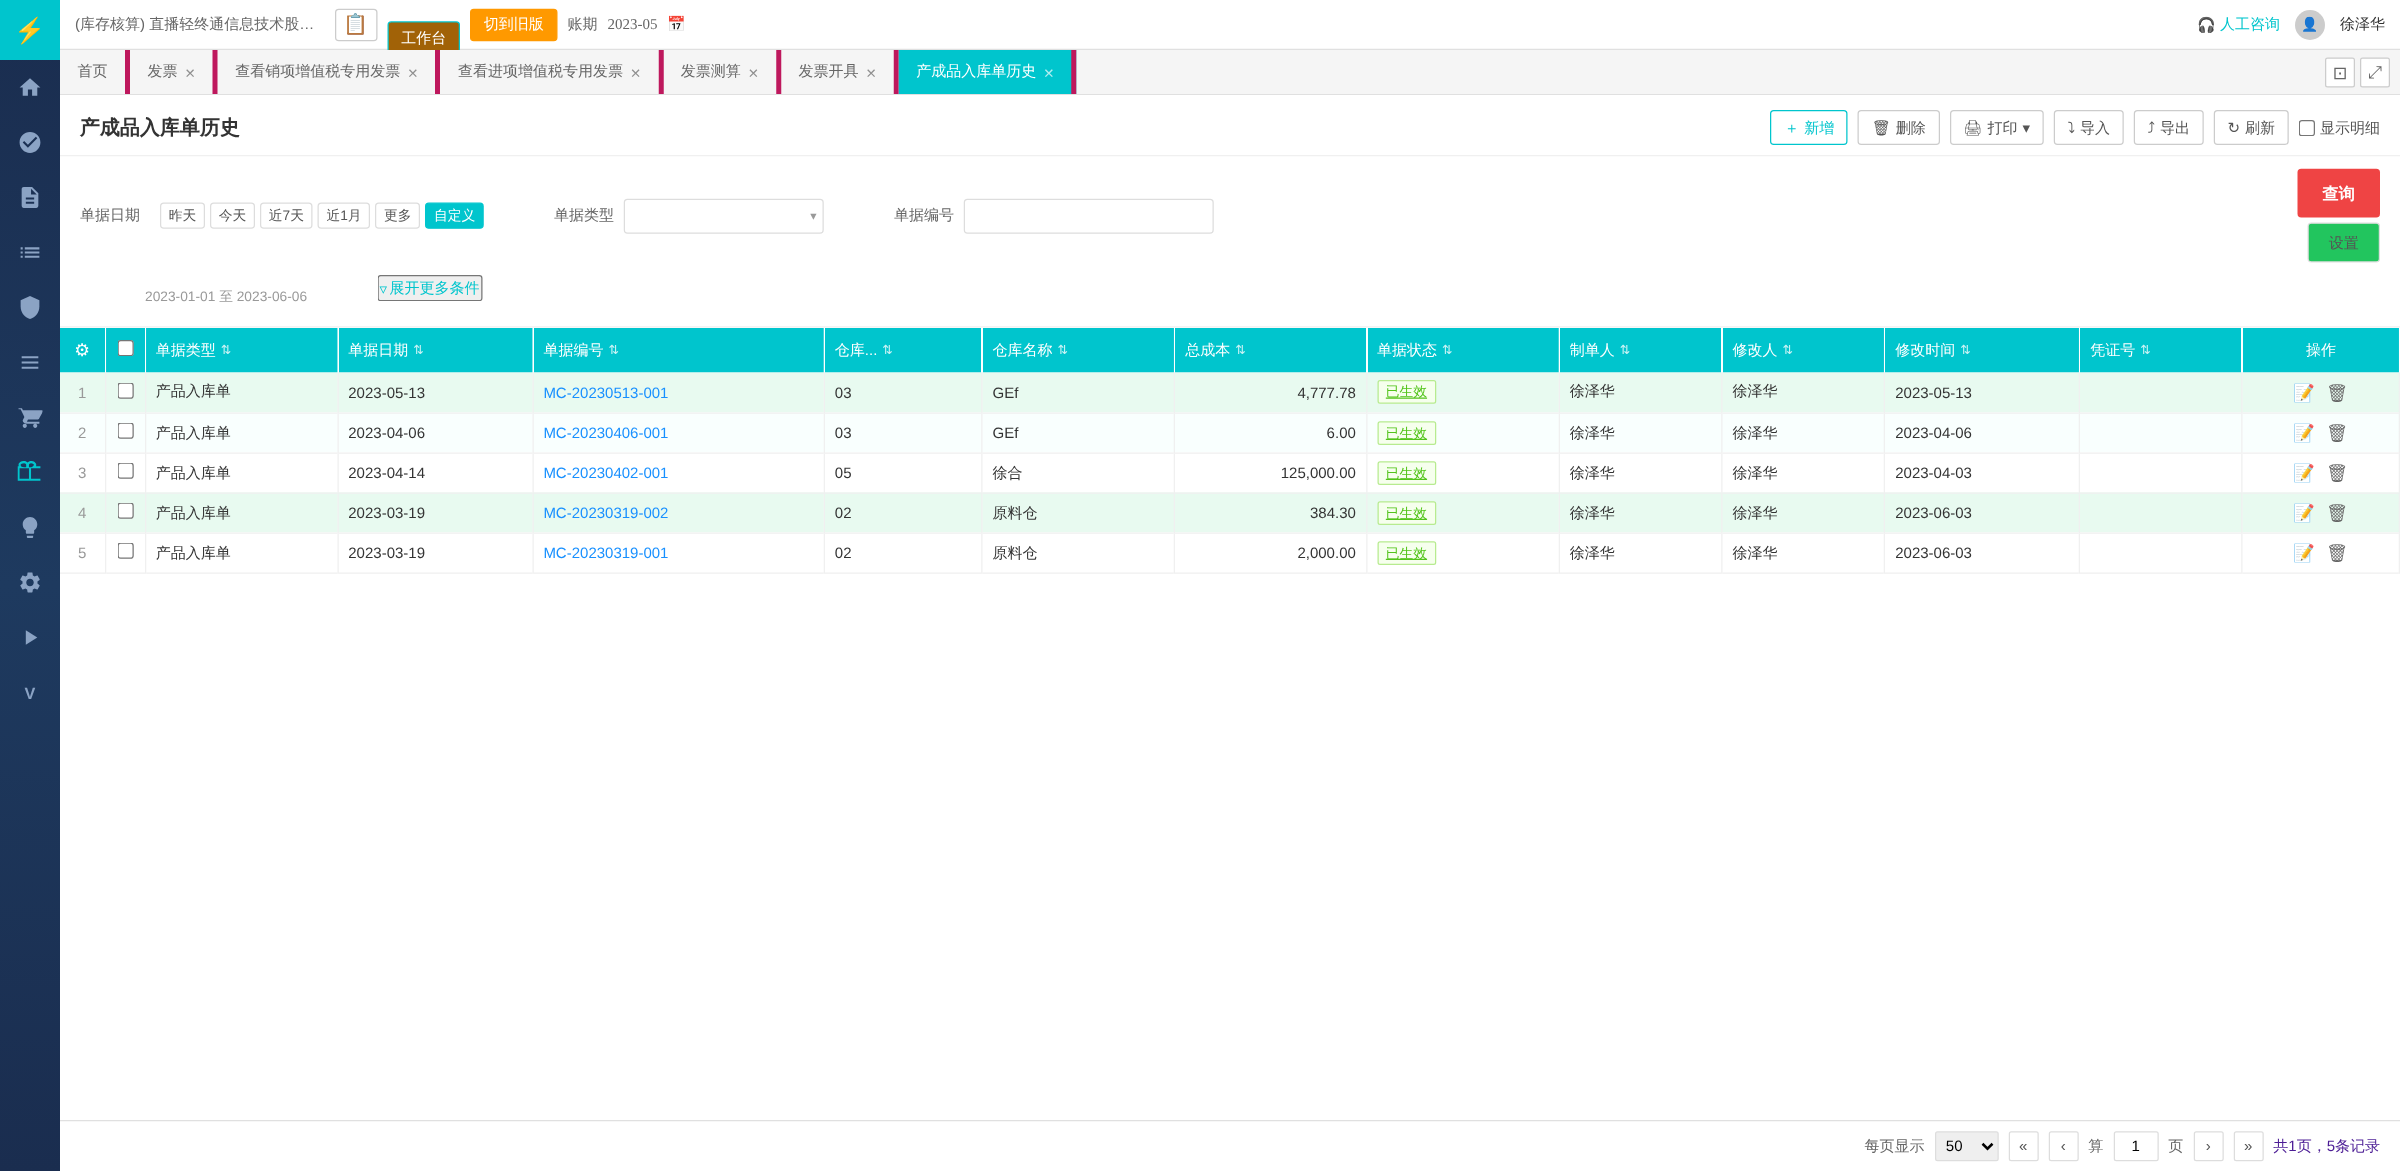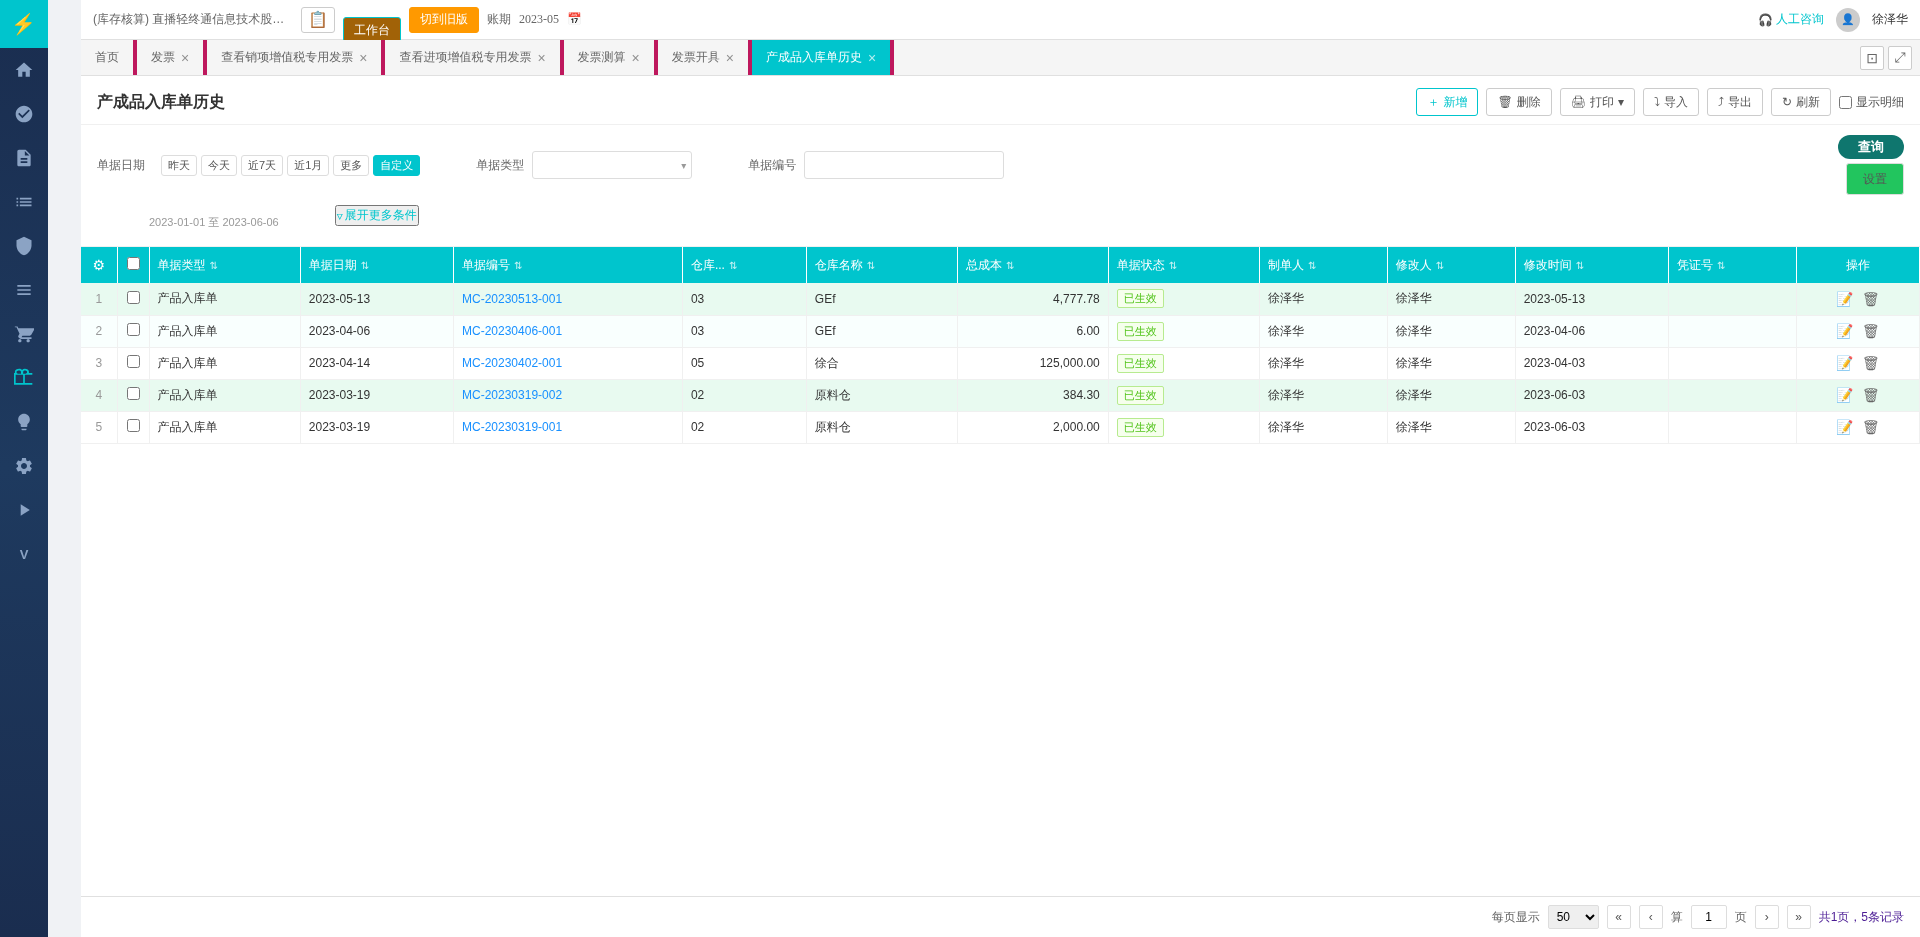--- a/index.html
+++ b/index.html
@@ -6,21 +6,21 @@
     body { font-family: "Microsoft YaHei", "PingFang SC", sans-serif; font-size: 12px; background: #f0f2f5; color: #333; display: flex; height: 937px; overflow: hidden; }
 
     
     .sidebar { width: 48px; background: linear-gradient(180deg, #1a2d4f 0%, #1e3a5f 50%, #1a2d4f 100%); display: flex; flex-direction: column; align-items: center; padding-top: 0; flex-shrink: 0; }
     .sidebar-logo { width: 48px; height: 48px; background: #00c5cd; display: flex; align-items: center; justify-content: center; color: white; font-size: 20px; font-weight: bold; }
     .sidebar-item { width: 48px; height: 44px; display: flex; align-items: center; justify-content: center; color: #8ba3c4; cursor: pointer; position: relative; }
     .sidebar-item:hover, .sidebar-item.active { color: #00c5cd; }
     .sidebar-item svg { width: 20px; height: 20px; fill: currentColor; }
 
     
-    .main { flex: 1; display: flex; flex-direction: column; overflow: hidden; padding-left: 33px; }
+    .main { flex: 1; display: flex; flex-direction: column; overflow: hidden; }
 
     
     .topbar { height: 40px; background: #fff; border-bottom: 1px solid #e0e0e0; display: flex; align-items: center; padding: 0 12px; gap: 8px; flex-shrink: 0; }
     .topbar-title { font-size: 12px; color: #666; max-width: 200px; white-space: nowrap; overflow: hidden; text-overflow: ellipsis; }
     .topbar-btn { height: 26px; padding: 0 10px; border: 1px solid #ccc; background: white; border-radius: 3px; cursor: pointer; font-size: 12px; color: #555; }
     .topbar-btn.primary { background: #a16207; color: white; border-color: #00c5cd; margin-top: 21px; }
     .topbar-btn.warn { background: #ff9900; color: white; border-color: #ff9900; }
     .topbar-period { font-size: 12px; color: #666; display: flex; align-items: center; gap: 4px; font-family: Liberation Serif, serif; }
     .topbar-right { margin-left: auto; display: flex; align-items: center; gap: 12px; font-size: 12px; color: #666; }
 
@@ -48,41 +48,41 @@
     .filter-dates { display: flex; align-items: flex-end; gap: 4px; font-size: 12px; }
     .filter-date-quick { display: flex; gap: 4px; }
     .date-btn { padding: 2px 6px; border: 1px solid #ddd; border-radius: 3px; cursor: pointer; font-size: 11px; color: #555; background: white; }
     .date-btn.custom { background: #00c5cd; color: white; border-color: #00c5cd; }
     .date-range { font-size: 11px; color: #999; margin-top: 14px; }
     .filter-select { height: 28px; border: 1px solid #ddd; border-radius: 3px; padding: 0 24px 0 8px; font-size: 12px; color: #555; background: white; cursor: pointer; appearance: none; min-width: 160px; }
     .filter-input { height: 28px; border: 1px solid #ddd; border-radius: 3px; padding: 0 8px; font-size: 12px; color: #555; min-width: 200px; }
     .filter-select-wrap { position: relative; display: inline-block; }
     .filter-select-wrap::after { content: '▾'; position: absolute; right: 6px; top: 50%; transform: translateY(-50%); font-size: 10px; color: #999; pointer-events: none; }
     .expand-btn { font-size: 12px; color: #00c5cd; cursor: pointer; display: flex; align-items: center; gap: 2px; }
-    .query-btn { height: 24px; padding: 0 20px; background: #0f766e; color: white; border: none; border-radius: 13px; cursor: pointer; font-size: 13px; font-weight: bold; }
+    .query-btn { height: 39px; padding: 0 20px; background: #ef4444; color: white; border: none; border-radius: 3px; cursor: pointer; font-size: 13px; font-weight: bold; }
     .set-btn { height: 32px; padding: 0 16px; background: #22c55e; color: #555; border: 1px solid #ddd; border-radius: 3px; cursor: pointer; font-size: 12px; }
 
     
     .table-container { flex: 1; overflow: auto; }
     table { width: 100%; border-collapse: collapse; font-size: 12px; }
     thead tr { background: #00c5cd; color: white; height: 36px; }
     thead th { padding: 0 8px; text-align: left; font-weight: normal; white-space: nowrap; border-right: 1px solid rgba(255,255,255,0.2); position: relative; cursor: pointer; user-select: none; }
     thead th .sort-icon { font-size: 10px; margin-left: 2px; opacity: 0.8; }
     thead th.ops { text-align: center; }
     tbody tr { height: 32px; border-bottom: 1px solid #f0f0f0; }
     tbody tr:nth-child(odd) { background: white; }
     tbody tr:nth-child(even) { background: #f9fffe; }
     tbody tr.highlight { background: #e8faf0 !important; }
     tbody td { padding: 0 8px; border-right: 1px solid #f0f0f0; white-space: nowrap; }
     tbody td.center { text-align: center; }
     tbody td.right { text-align: right; }
     .row-num { color: #999; text-align: center; }
     .checkbox-cell { text-align: center; width: 32px; }
     .link { color: #1890ff; cursor: pointer; text-decoration: none; }
-    .status-badge { display: inline-block; padding: 1px 6px; border-radius: 2px; font-size: 11px; background: #f6ffed; color: #52c41a; border: 1px solid #b7eb8f; }
+    .status-badge { display: inline-block; padding: 1px 6px; border-radius: 2px; font-size: 11px; background: #f6ffed; color: #52c41a; border: 1px solid #b7eb8f; text-decoration: underline; }
     .op-icon { width: 20px; height: 20px; display: inline-flex; align-items: center; justify-content: center; cursor: pointer; color: #666; font-size: 14px; }
     .settings-icon { background: none; border: none; cursor: pointer; color: white; font-size: 14px; }
 
     
     .footer { border-top: 1px solid #e0e0e0; padding: 8px 16px; display: flex; align-items: center; font-size: 12px; flex-shrink: 0; }
     .footer-total { display: flex; align-items: center; gap: 8px; color: #666; }
     .footer-total-val { color: #333; font-weight: bold; }
     .pagination { margin-left: auto; display: flex; align-items: center; gap: 8px; color: #666; }
     .page-size-select { height: 24px; border: 1px solid #ddd; border-radius: 2px; padding: 0 4px; font-size: 12px; }
     .page-nav-btn { width: 24px; height: 24px; border: 1px solid #ddd; background: white; border-radius: 2px; cursor: pointer; display: flex; align-items: center; justify-content: center; font-size: 12px; color: #555; }

